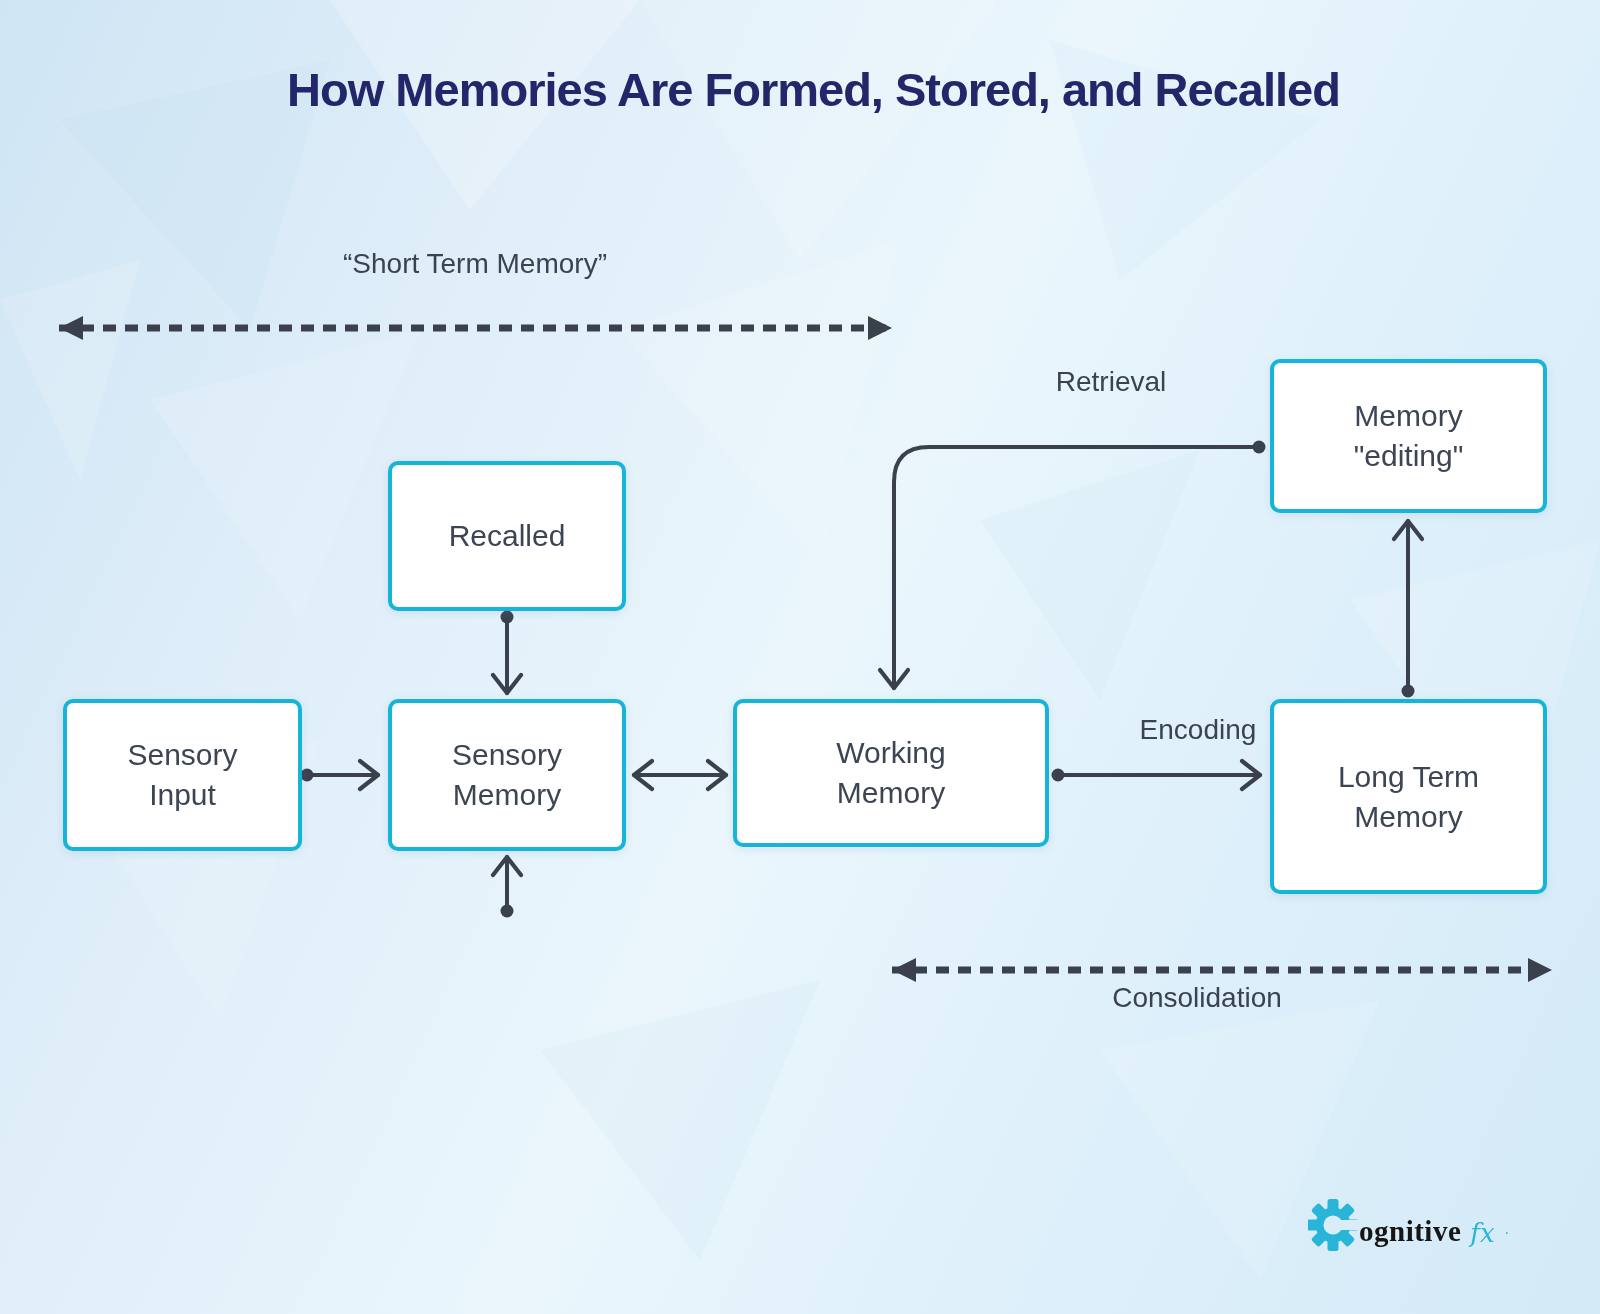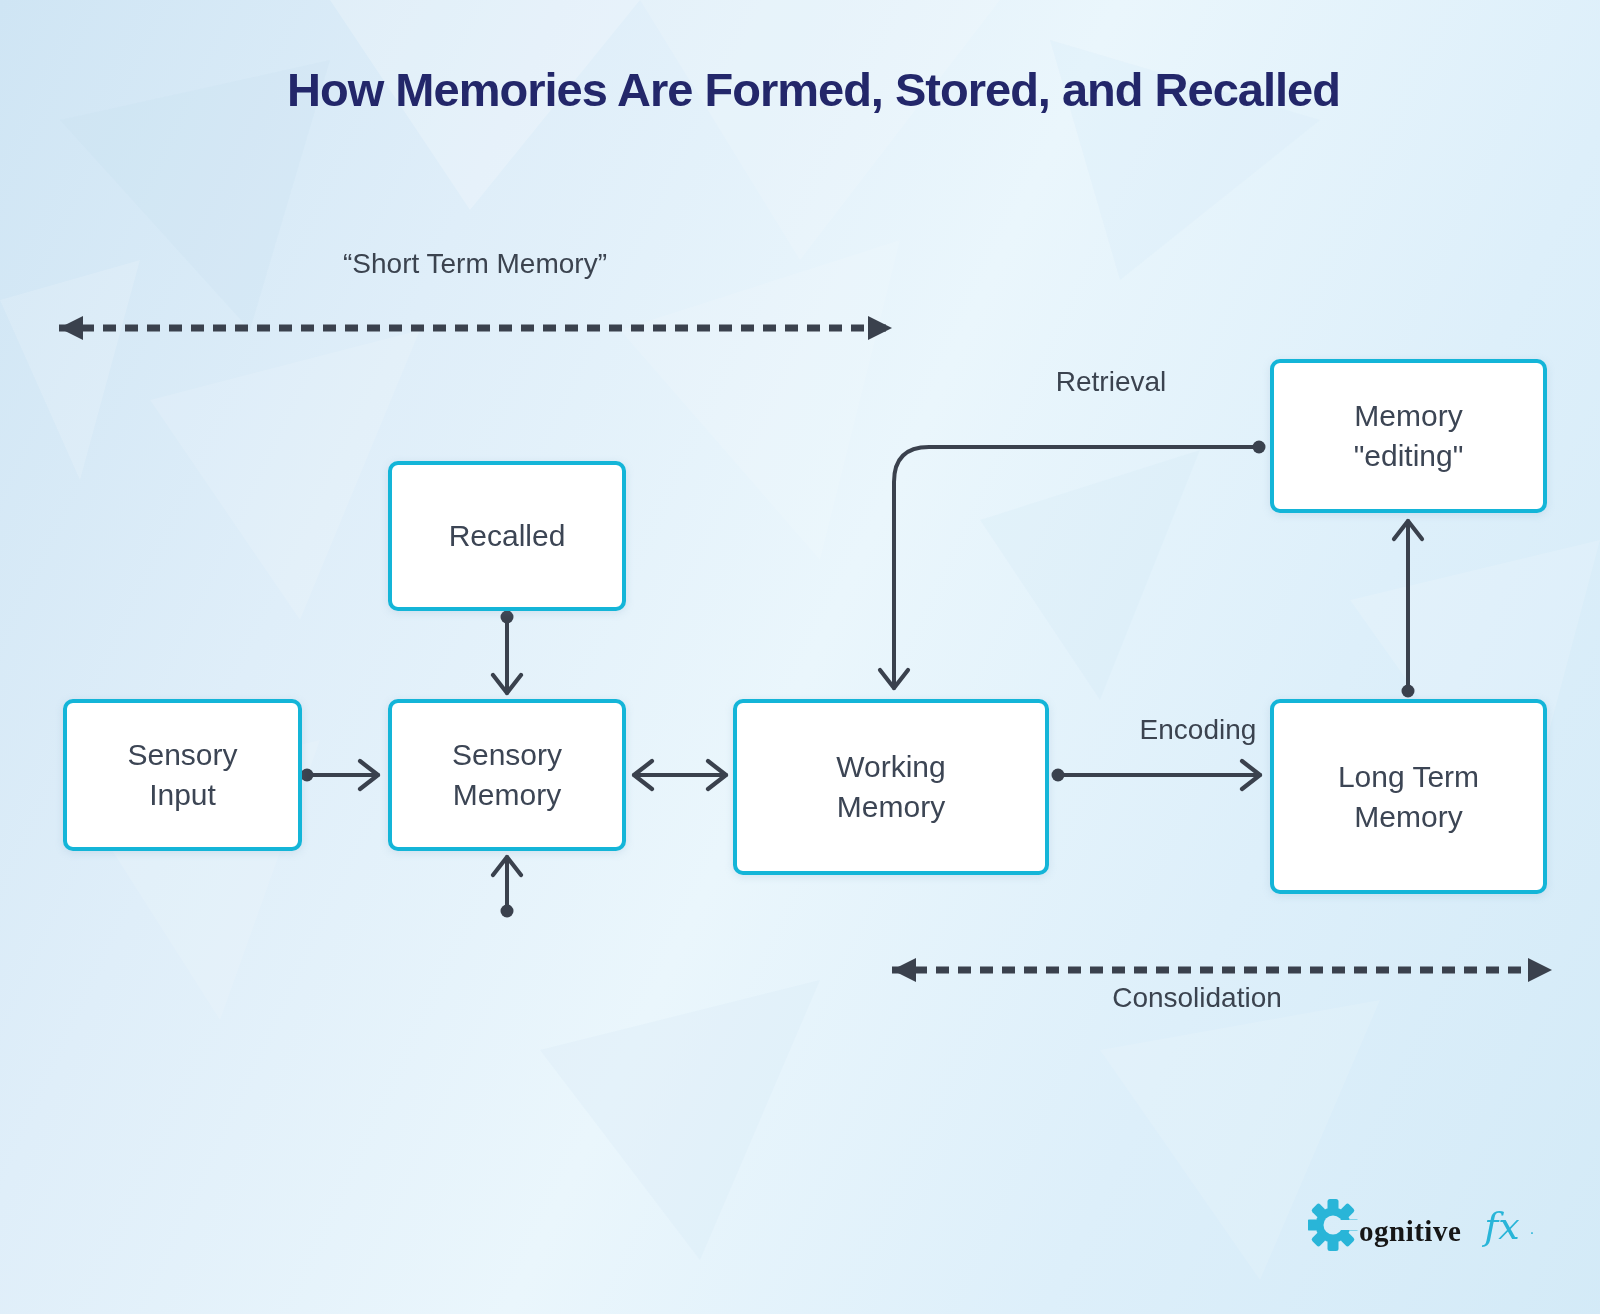--- a/index.html
+++ b/index.html
@@ -21,40 +21,40 @@
     border:4px solid #14b5d8;border-radius:10px;
     display:flex;flex-direction:column;align-items:center;justify-content:center;
     color:#3c4554;font-size:30px;line-height:40px;text-align:center;
     box-shadow:0 2px 8px rgba(110,150,185,0.18);
   }
   .box span{display:block;}
   #b-sensory-input {left:63px;  top:699px; width:239px; height:152px;}
   #b-sensory-memory{left:388px; top:699px; width:238px; height:152px;}
   #b-attention     {left:388px; top:461px; width:238px; height:150px;}
   #b-action        {left:388px; top:918px; width:238px; height:150px;}
-  #b-working-memory{left:733px; top:699px; width:316px; height:176px;}
+  #b-working-memory{left:733px; top:699px; width:316px; height:148px;}
   #b-long-term     {left:1270px;top:699px; width:277px; height:195px;}
   #b-memory-editing{left:1270px;top:359px; width:277px; height:154px;}
   .dlabel{
     position:absolute;color:#3b434f;font-size:28px;white-space:nowrap;
     transform:translateX(-50%);
   }
   #l-stm          {left:475px; top:248px;}
   #l-retrieval    {left:1077px;top:366px;margin-left:34px;}
   #l-encoding     {left:1161px;top:714px;margin-left:37px;}
   #l-consolidation{left:1197px;top:982px;}
   .logo{position:absolute;left:1308px;top:1190px;display:flex;align-items:flex-end;gap:8px;}
   .logo .gear{position:relative;top:5px;}
   .logo-name{
     font-family:"Liberation Serif",serif;font-weight:700;font-size:29px;
     color:#161616;margin-left:-9px;letter-spacing:0.5px;
   }
   .logo-fx{
-    font-family:"DejaVu Serif",serif;font-style:italic;font-size:38px;
-    color:#29b5d8;margin-left:15px;
+    font-family:"DejaVu Serif",serif;font-style:italic;font-size:26px;
+    color:#29b5d8;margin-left:1px;
   }
   .logo-mark{
     position:relative;top:-10px;font-size:16px;color:#29b5d8;margin-left:2px;
   }
 </style>
 </head>
 <body>
 
 <div class="canvas">
 

